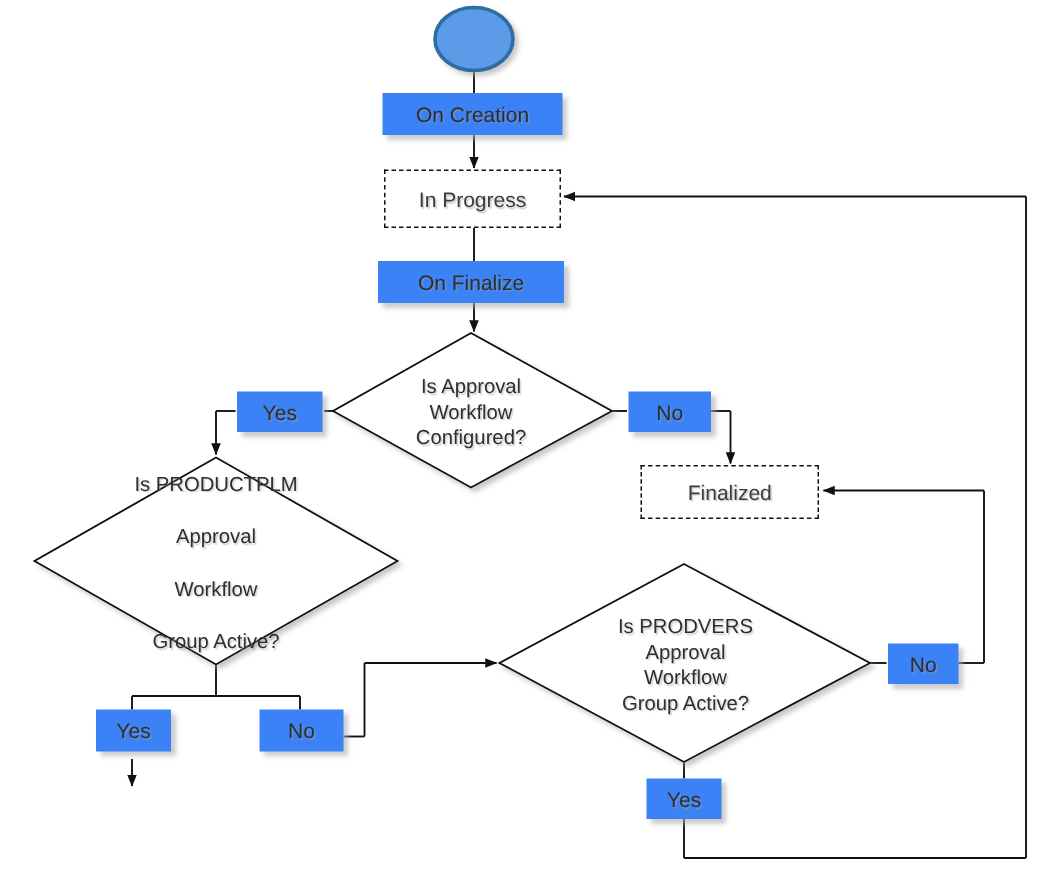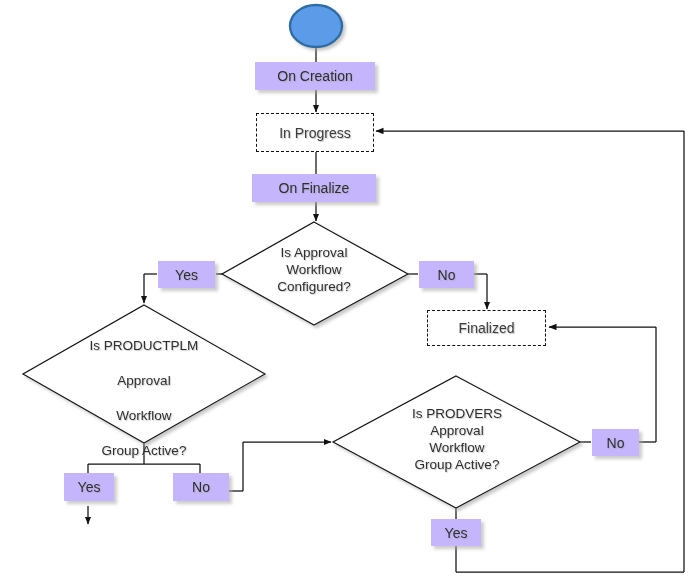--- a/index.html
+++ b/index.html
@@ -3,27 +3,27 @@
 <meta charset="utf-8">
 <style>
   html,body{margin:0;padding:0;background:#ffffff;}
   body{font-family:"Liberation Sans","DejaVu Sans",sans-serif;}
   #stage{position:relative;width:694px;height:584px;background:#ffffff;overflow:hidden;}
   #stage svg{position:absolute;left:0;top:0;width:694px;height:584px;}
   .state-box{position:absolute;border:1.4px dashed #111111;background:#ffffff;
              display:flex;align-items:center;justify-content:center;
              font-size:14px;color:#3c3c3c;box-sizing:border-box;
              text-shadow:1px 1px 1px rgba(150,150,150,.55);}
-  .edge-label{position:absolute;background:#c4b5fd;border:0;
+  .edge-label{position:absolute;background:#3b82f6;border:0;
               display:flex;align-items:center;justify-content:center;
               font-size:14px;color:#2e2e2e;box-sizing:border-box;
               box-shadow:3px 3px 3px rgba(170,170,170,.6);
               text-shadow:1px 1px 1px rgba(160,160,160,.5);}
   .dia-label{position:absolute;display:flex;flex-direction:column;align-items:center;
-             justify-content:flex-start;font-size:13.5px;line-height:17px;color:#2e2e2e;
+             justify-content:center;font-size:13.5px;line-height:17px;color:#2e2e2e;
              text-align:center;pointer-events:none;
              text-shadow:1px 1px 1px rgba(160,160,160,.5);}
 </style>
 </head>
 <body>
 
 <div id="stage">
 
   <svg viewBox="0 0 694 584">
     <defs>

